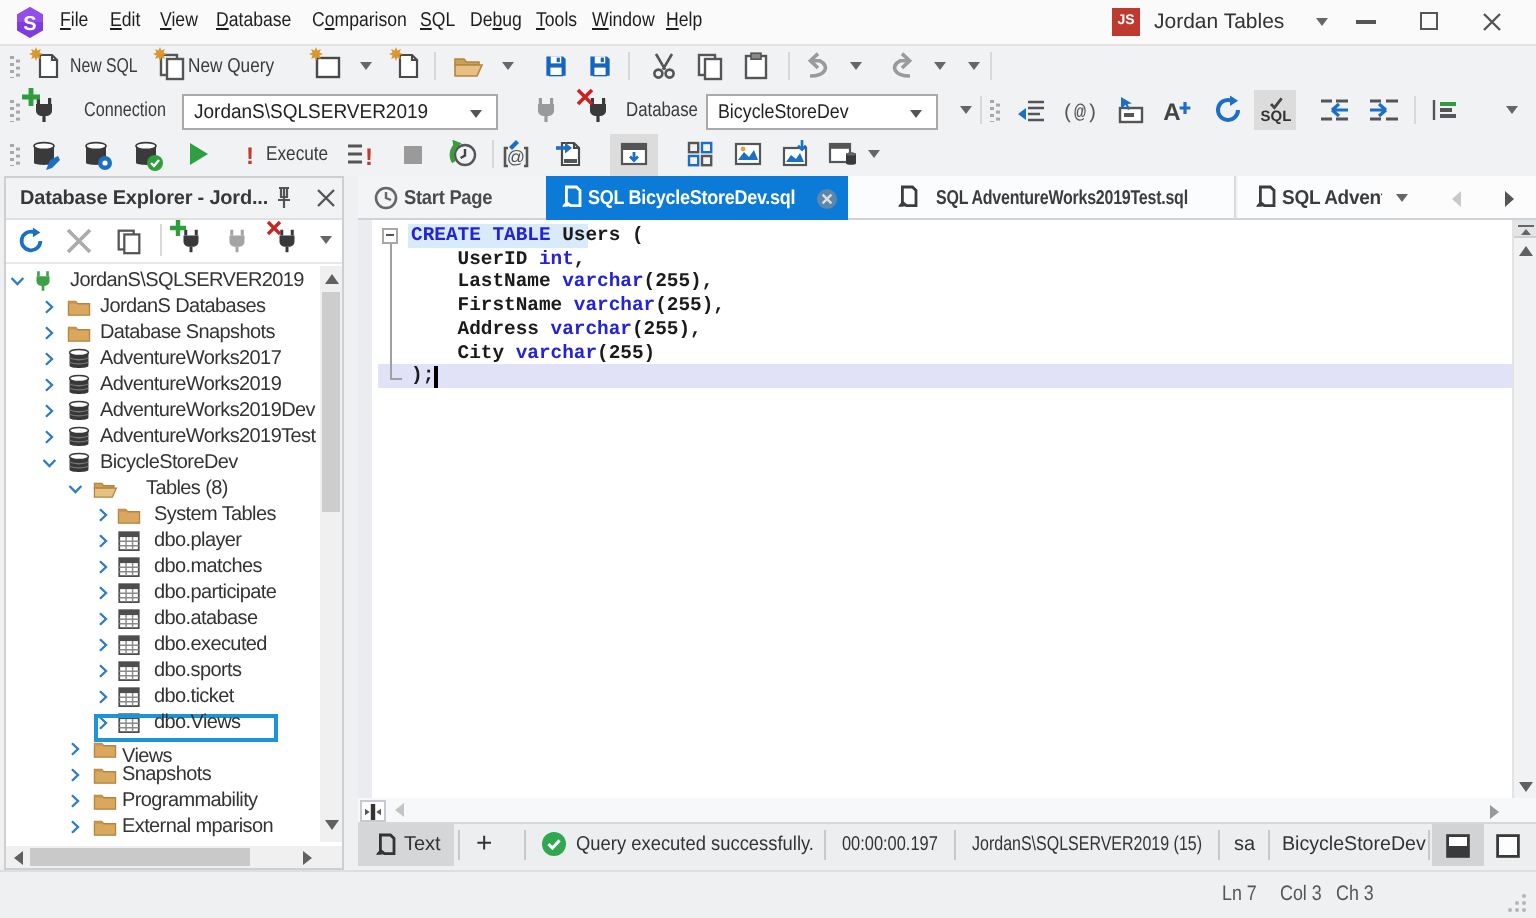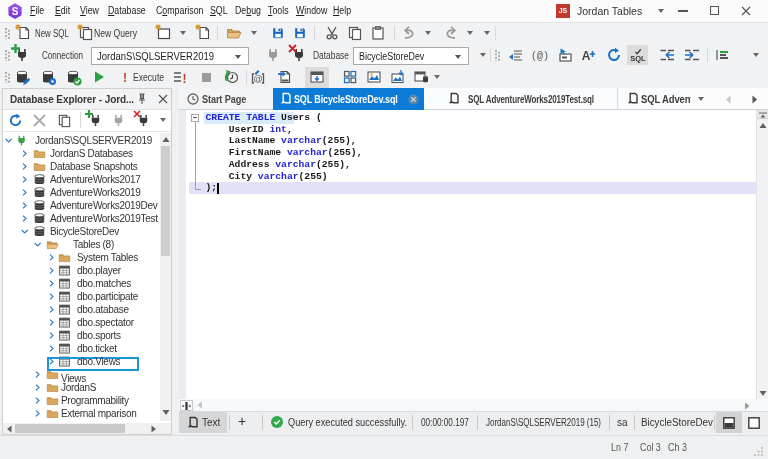--- a/index.html
+++ b/index.html
@@ -482,21 +482,21 @@
 <svg class="ic" style="left:55px;top:170px;" width="13" height="13">
       <use href="#tbl"></use>
     </svg>
 <div class="trow" style="left:74px;top:171px">dbo.atabase</div>
 <svg class="ic" style="left:43px;top:184px" width="11" height="11">
       <use href="#chevR"></use>
     </svg>
 <svg class="ic" style="left:55px;top:183px;" width="13" height="13">
       <use href="#tbl"></use>
     </svg>
-<div class="trow" style="left:74px;top:184px">dbo.spectator</div>
+<div class="trow" style="left:74px;top:184px">dbo.executed</div>
 <svg class="ic" style="left:43px;top:197px" width="11" height="11">
       <use href="#chevR"></use>
     </svg>
 <svg class="ic" style="left:55px;top:196px;" width="13" height="13">
       <use href="#tbl"></use>
     </svg>
 <div class="trow" style="left:74px;top:197px">dbo.sports</div>
 <svg class="ic" style="left:43px;top:210px" width="11" height="11">
       <use href="#chevR"></use>
     </svg>
@@ -518,21 +518,21 @@
 <svg class="ic" style="left:43px;top:235px;" width="13" height="13">
       <use href="#folder"></use>
     </svg>
 <div class="trow" style="left:58px;top:240px">Views</div>
 <svg class="ic" style="left:29px;top:249px" width="11" height="11">
       <use href="#chevR"></use>
     </svg>
 <svg class="ic" style="left:43px;top:248px;" width="13" height="13">
       <use href="#folder"></use>
     </svg>
-<div class="trow" style="left:58px;top:249px">JordanS</div>
+<div class="trow" style="left:58px;top:249px">Snapshots</div>
 <svg class="ic" style="left:29px;top:262px" width="11" height="11">
       <use href="#chevR"></use>
     </svg>
 <svg class="ic" style="left:43px;top:261px;" width="13" height="13">
       <use href="#folder"></use>
     </svg>
 <div class="trow" style="left:58px;top:262px">Programmability</div>
 <svg class="ic" style="left:29px;top:275px" width="11" height="11">
       <use href="#chevR"></use>
     </svg>

